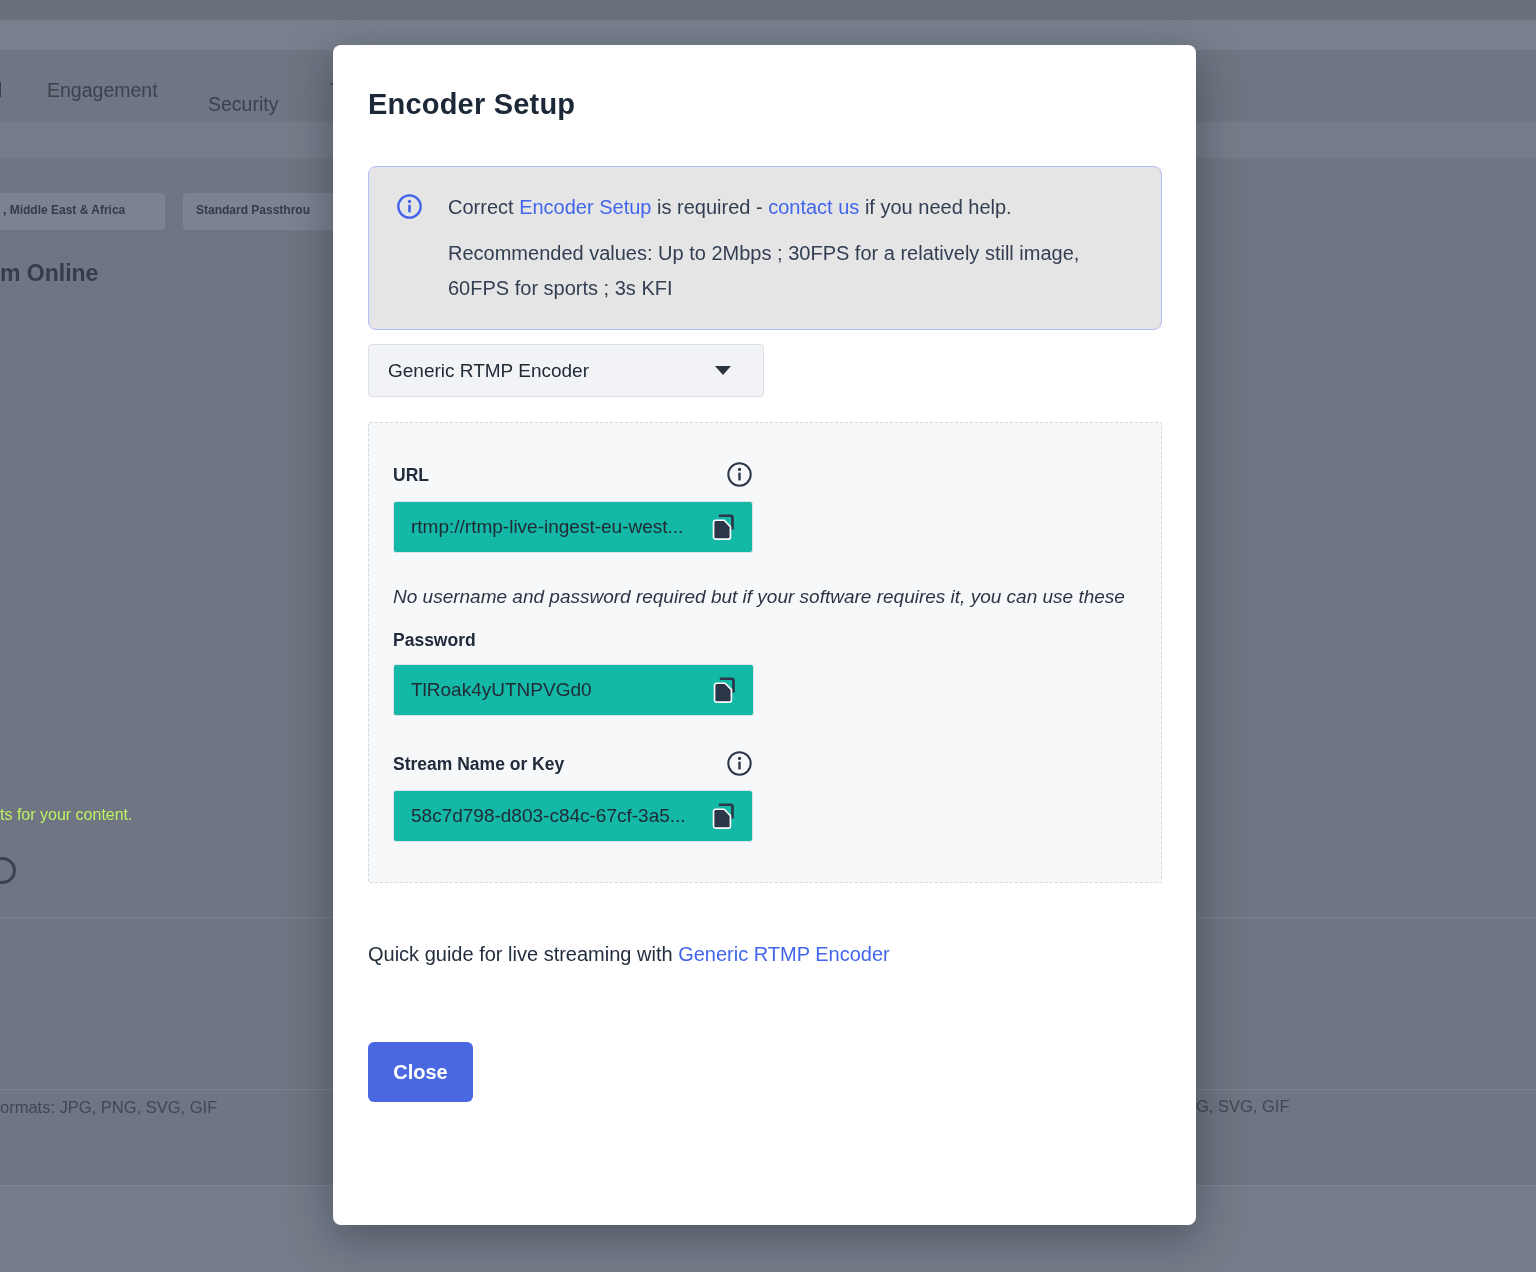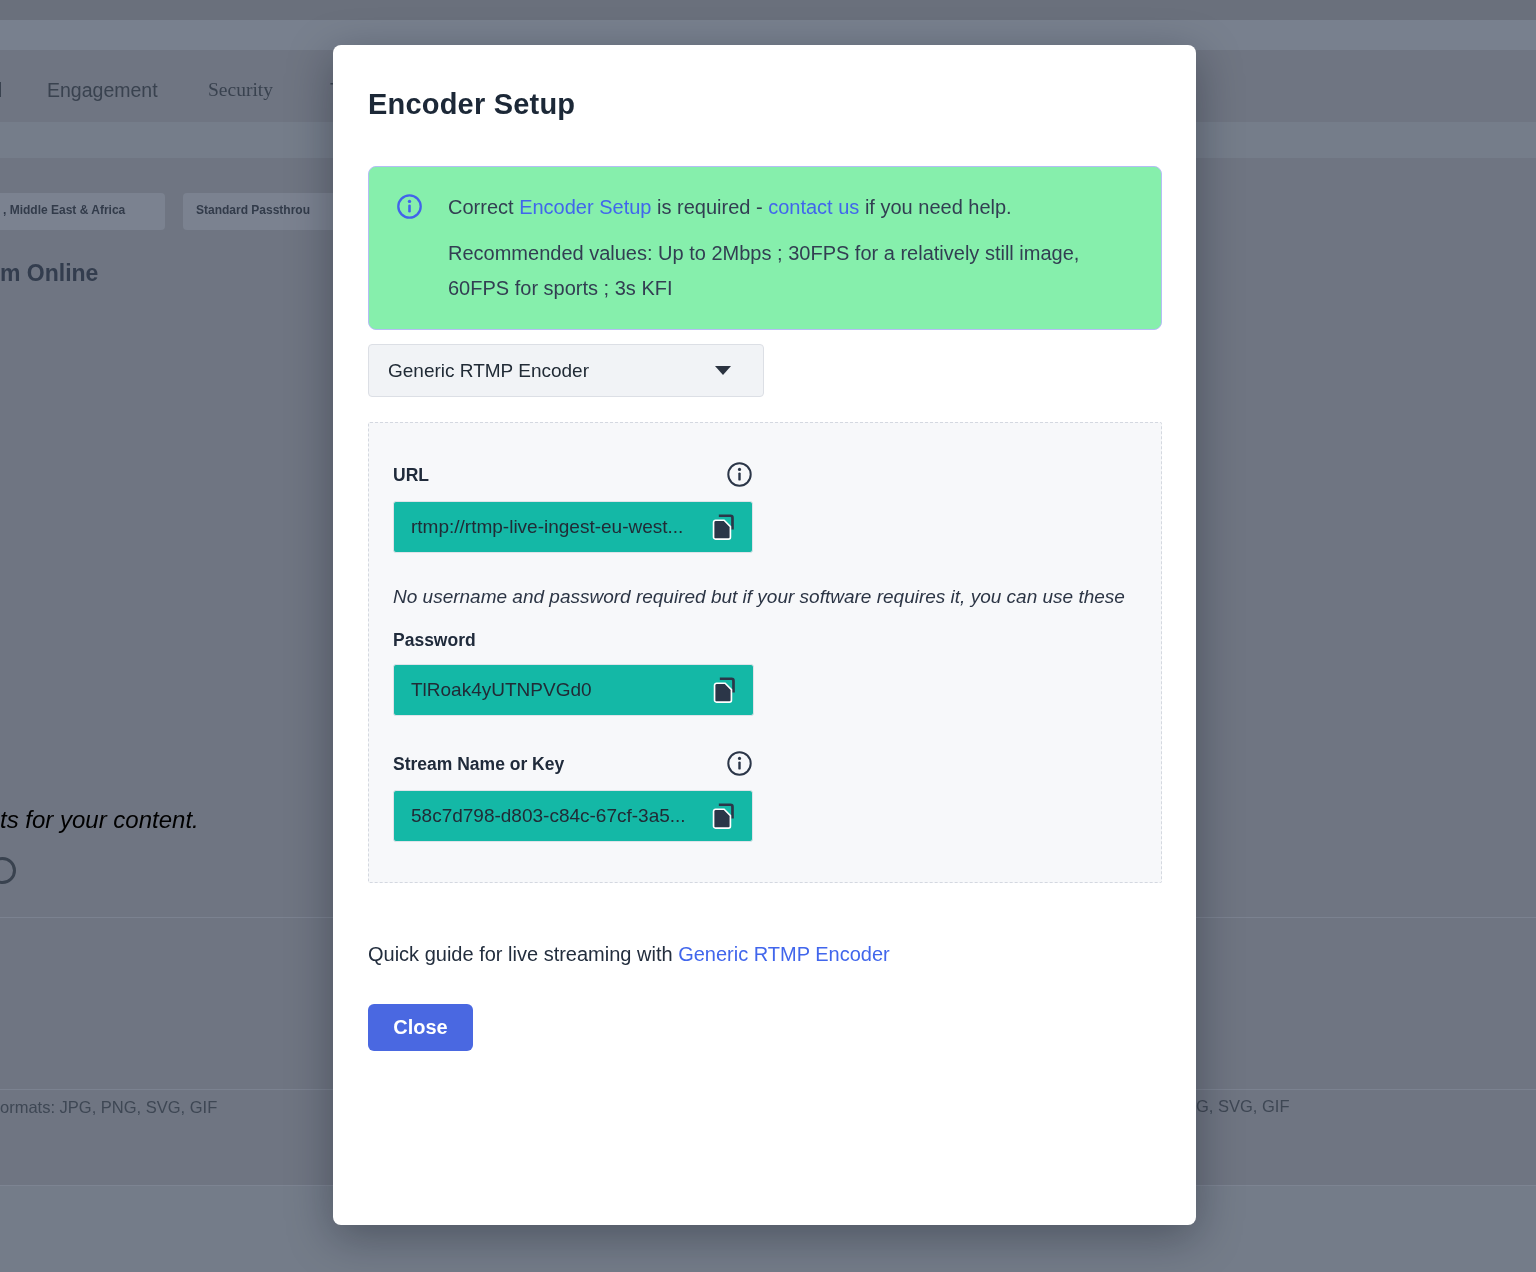--- a/index.html
+++ b/index.html
@@ -17,40 +17,40 @@
   .band-top2   { top: 20px; height: 30px;  background: #78808e; }
   .band-tabs   { top: 50px; height: 72px;  background: #6f7582; }
   .band-sub    { top: 122px; height: 36px; background: #757d8a; }
   .band-bottom { top: 1185px; height: 87px; background: #747c89; border-top: 1px solid #7d8492; }
   .divider { position: absolute; left: 0; width: 100%; height: 1px; background: #7b8290; }
   .bg-text { position: absolute; color: #3a4252; white-space: nowrap; }
   .tab { font-size: 19.5px; color: #39424f; }
   .chip-bg { position: absolute; background: #7b8290; border-radius: 4px; height: 37px; }
   .chip-label { font-size: 12px; font-weight: bold; color: #323b4a; }
   .bg-heading { font-size: 23px; font-weight: bold; color: #333d4e; }
-  .bg-body { font-size: 24px; color: #000000; font-style: italic; }
+  .bg-body { font-size: 16px; color: #bef264; }
   .bg-small { font-size: 16.5px; color: #3e4754; }
   .bg-circle {
     position: absolute; left: -11px; top: 857px; width: 27px; height: 27px;
     border: 3px solid #39424f; border-radius: 50%;
   }
   
   .modal {
     position: absolute; left: 333px; top: 45px; width: 863px; height: 1180px;
     background: #ffffff; border-radius: 8px;
     box-shadow: 0 12px 45px rgba(10, 14, 25, 0.35);
     padding: 0 34px 12px 35px;
   }
   .modal-title {
     margin-top: 40px; font-size: 29px; line-height: 38px;
     font-weight: bold; color: #1c2837; letter-spacing: 0.2px;
   }
   .banner {
     margin-top: 43px; display: flex; align-items: flex-start; gap: 25px;
-    background: #86efac; border: 1px solid #b5bdf5; border-radius: 8px;
+    background: #e5e5e5; border: 1px solid #b5bdf5; border-radius: 8px;
     padding: 23px 28px 23px 27px;
   }
   .banner svg { flex: 0 0 auto; margin-top: 3px; }
   .banner-text { font-size: 20px; line-height: 35px; color: #323e52; max-width: 687px; }
   .banner-text p + p { margin-top: 11px; }
   a.link { color: #4166ec; text-decoration: none; cursor: pointer; }
   .field-label { font-size: 17.5px; font-weight: bold; color: #202b3b; line-height: 22px; }
   .rtmp-label { margin-top: 39px; }
   .select {
     margin-top: 14px; width: 396px; height: 53px;
@@ -79,38 +79,38 @@
   .note {
     margin-top: 26px; font-size: 19px; line-height: 36px;
     font-style: italic; color: #2c3545; max-width: 742px;
   }
   .two-col { display: flex; gap: 25px; margin-top: 14px; }
   .col { width: 360px; }
   .col .field-label { margin-bottom: 13px; }
   .stream-row { margin-top: 34px; }
   .guide { margin-top: 58px; font-size: 20px; line-height: 27px; color: #232e3e; }
   .close-btn {
-    margin-top: 36px; width: 105px; height: 47px;
+    margin-top: 74px; width: 105px; height: 60px;
     background: #4a68e1; color: #ffffff; border: none; border-radius: 6px;
     font-family: "Liberation Sans", sans-serif; font-size: 20px; font-weight: bold;
     cursor: pointer; display: block;
   }
 </style>
 </head>
 <body>
 
 <div class="stage">
   <div class="band band-top1"></div>
   <div class="band band-top2"></div>
   <div class="band band-tabs"></div>
   <div class="band band-sub"></div>
 
   <span class="bg-text tab" style="left:-2px; top:79px;">l</span>
   <span class="bg-text tab" style="left:47px; top:79px;">Engagement</span>
-  <span class="bg-text tab" style="left:208px; top:79px;font-family:Liberation Serif, serif;">Security</span>
+  <span class="bg-text tab" style="left:208px; top:93px;">Security</span>
   <span class="bg-text tab" style="left:330px; top:79px;">T</span>
 
   <div class="chip-bg" style="left:-12px; top:193px; width:177px;"></div>
   <div class="chip-bg" style="left:183px; top:193px; width:159px;"></div>
   <span class="bg-text chip-label" style="left:3px; top:203px;">, Middle East &amp; Africa</span>
   <span class="bg-text chip-label" style="left:196px; top:203px;">Standard Passthrou</span>
 
   <span class="bg-text bg-heading" style="left:0; top:260px;">m Online</span>
   <span class="bg-text bg-body" style="left:0; top:806px;">ts for your content.</span>
   <div class="bg-circle"></div>

